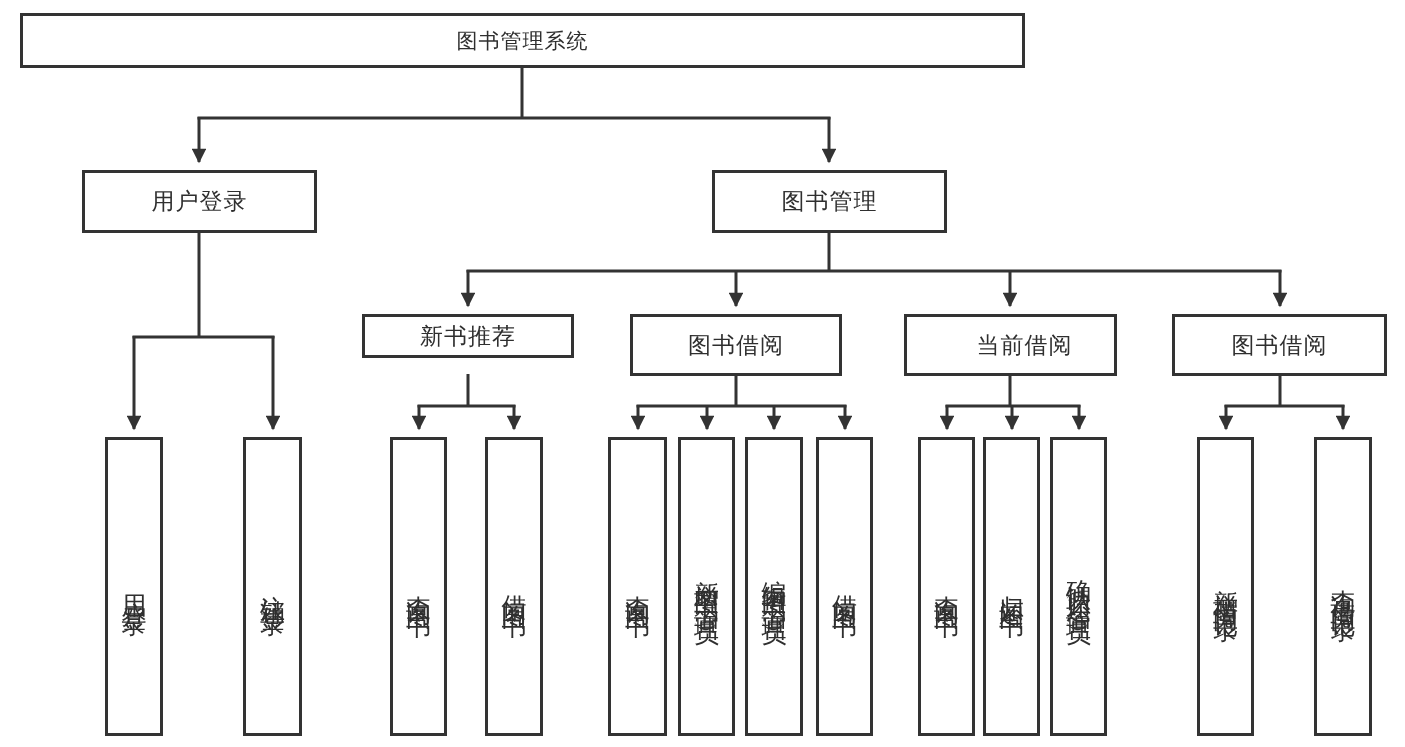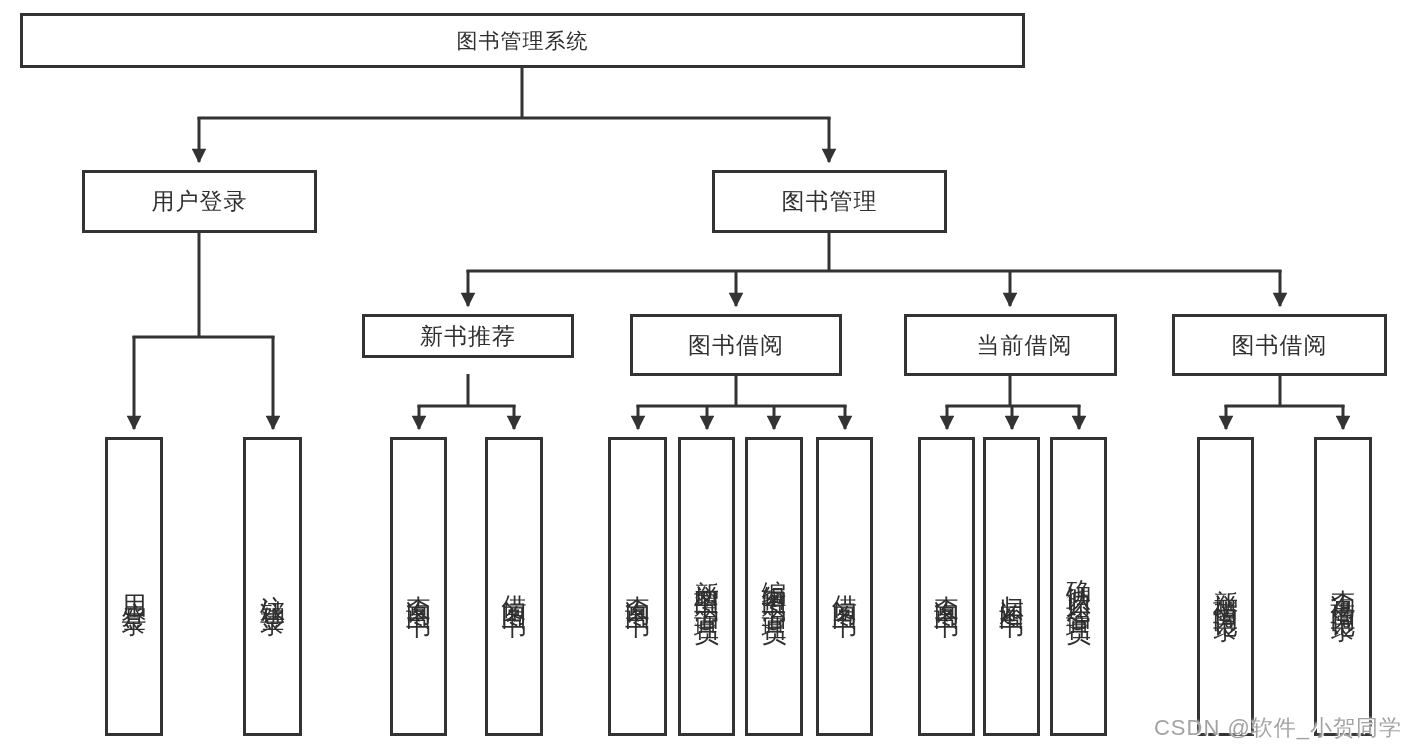--- a/index.html
+++ b/index.html
@@ -158,15 +158,14 @@
     <span class="vtext">确认归还（管理员）</span>
   </div>
 
   <div class="node leaf" style="left:1197px;width:57px;">
     <span class="vtext">新增借阅记录</span>
   </div>
   <div class="node leaf" style="left:1314px;width:58px;">
     <span class="vtext">查询借阅记录</span>
   </div>
 
-  <div class="watermark">CSDN @软件_小贺同学</div>
 
 </div>
 
 </body></html>

